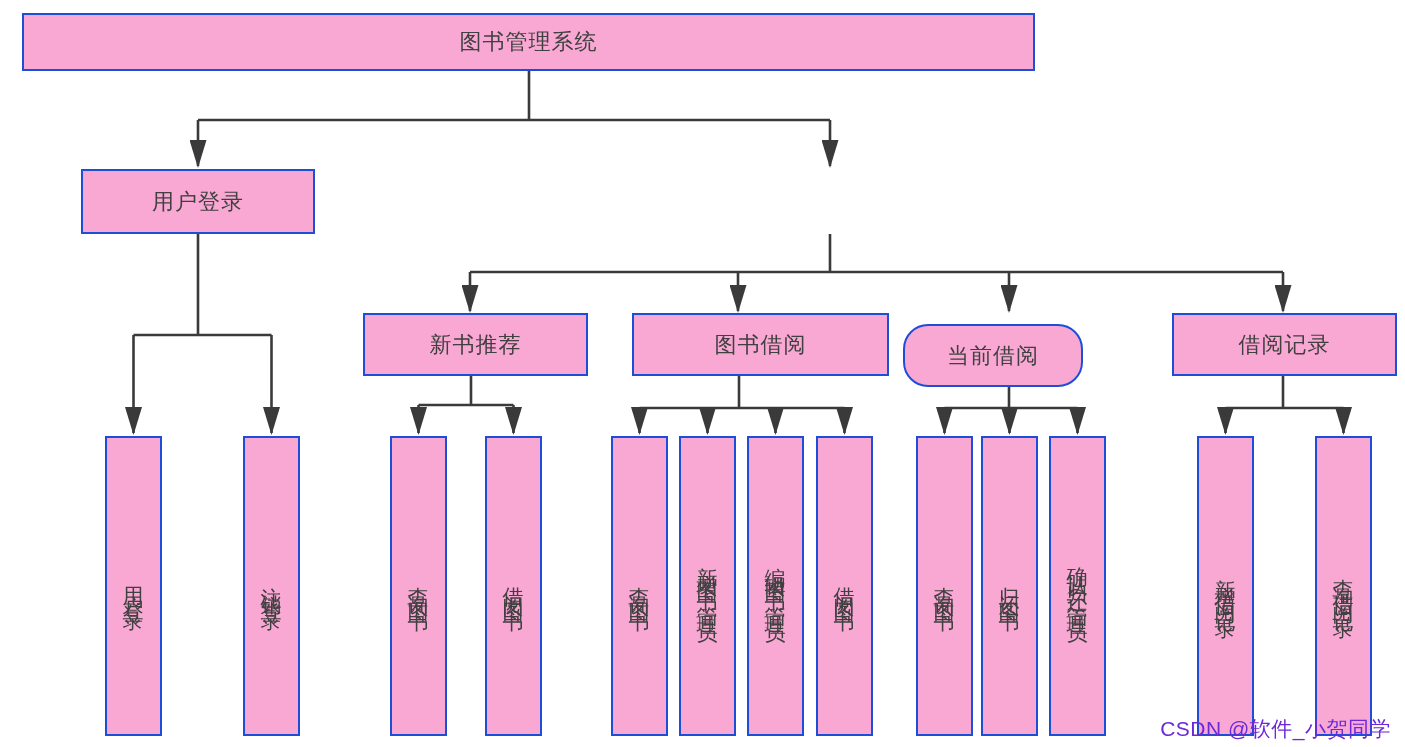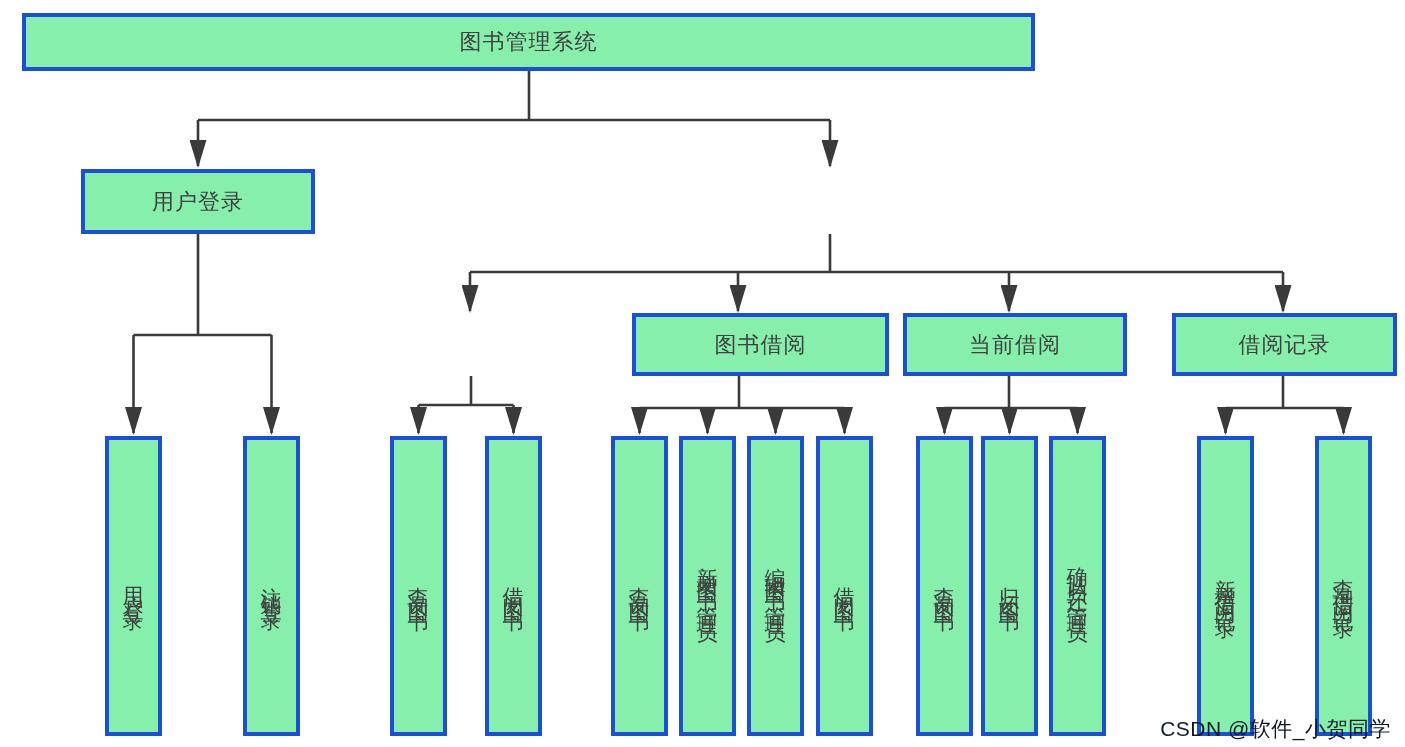--- a/index.html
+++ b/index.html
@@ -2,47 +2,47 @@
 <html><head>
 <meta charset="utf-8">
 <style>
   html,body{margin:0;padding:0;background:#ffffff;}
   body{width:1405px;height:747px;overflow:hidden;
        font-family:"Liberation Sans","DejaVu Sans",sans-serif;}
   .stage{position:relative;width:1405px;height:747px;background:#ffffff;}
 
   svg.connectors{position:absolute;left:0;top:0;width:1405px;height:747px;pointer-events:none;}
 
-  .node{position:absolute;box-sizing:border-box;border:4px solid #1d4ed8;background:#86efac;
+  .node{position:absolute;box-sizing:border-box;border:2px solid #1d4ed8;background:#f9a8d4;
         display:flex;align-items:center;justify-content:center;color:#404040;text-align:right;}
   .hlabel{font-size:22px;letter-spacing:1px;white-space:nowrap;}
 
   .leaf{top:436px;width:57px;height:300px;}
   .leaf .vlabel{writing-mode:vertical-rl;text-orientation:mixed;
                 font-size:21px;line-height:1;letter-spacing:8px;white-space:nowrap;}
 
   
   .n-root{left:22px;top:13px;width:1013px;height:58px;}
   
   .n-l2a{left:81px;top:169px;width:234px;height:65px;}
   .n-l2b{left:713px;top:169px;width:234px;height:65px;}
   
   .n-l3a{left:363px;top:313px;width:225px;height:63px;}
   .n-l3b{left:632px;top:313px;width:257px;height:63px;}
-  .n-l3c{left:903px;top:313px;width:224px;height:63px;}
+  .n-l3c{left:903px;top:324px;width:180px;height:63px;border-radius:25px;}
   .n-l3d{left:1172px;top:313px;width:225px;height:63px;}
   
   .n-f1{left:105px;}  .n-f2{left:243px;}
   .n-f3{left:390px;}  .n-f4{left:485px;}
   .n-f5{left:611px;}  .n-f6{left:679px;}  .n-f7{left:747px;}  .n-f8{left:816px;}
   .n-f9{left:916px;}  .n-f10{left:981px;} .n-f11{left:1049px;}
   .n-f12{left:1197px;}.n-f13{left:1315px;}
 
   .watermark{position:absolute;right:14px;bottom:4px;z-index:5;
-             font-size:21px;letter-spacing:0.5px;color:#0f172a;white-space:nowrap;}
+             font-size:21px;letter-spacing:0.5px;color:#6d28d9;white-space:nowrap;}
 </style>
 </head>
 <body>
 
 <div class="stage">
 
   <svg class="connectors" viewBox="0 0 1405 747" aria-hidden="true">
     <defs>
       <marker id="arrow" viewBox="0 0 28 17" markerWidth="28" markerHeight="17" refX="26" refY="8.5" orient="auto" markerUnits="userSpaceOnUse">
         <path d="M0,0 L28,8.5 L0,17 Z" fill="#3a3a3a"></path>
@@ -87,20 +87,23 @@
   </svg>
 
   <div class="node n-root">
     <span class="hlabel">图书管理系统</span>
   </div>
 
   <div class="node n-l2a">
     <span class="hlabel">用户登录</span>
   </div>
 
+  <div class="node n-l3a">
+    <span class="hlabel">新书推荐</span>
+  </div>
   <div class="node n-l3b">
     <span class="hlabel">图书借阅</span>
   </div>
   <div class="node n-l3c">
     <span class="hlabel">当前借阅</span>
   </div>
   <div class="node n-l3d">
     <span class="hlabel">借阅记录</span>
   </div>
 

